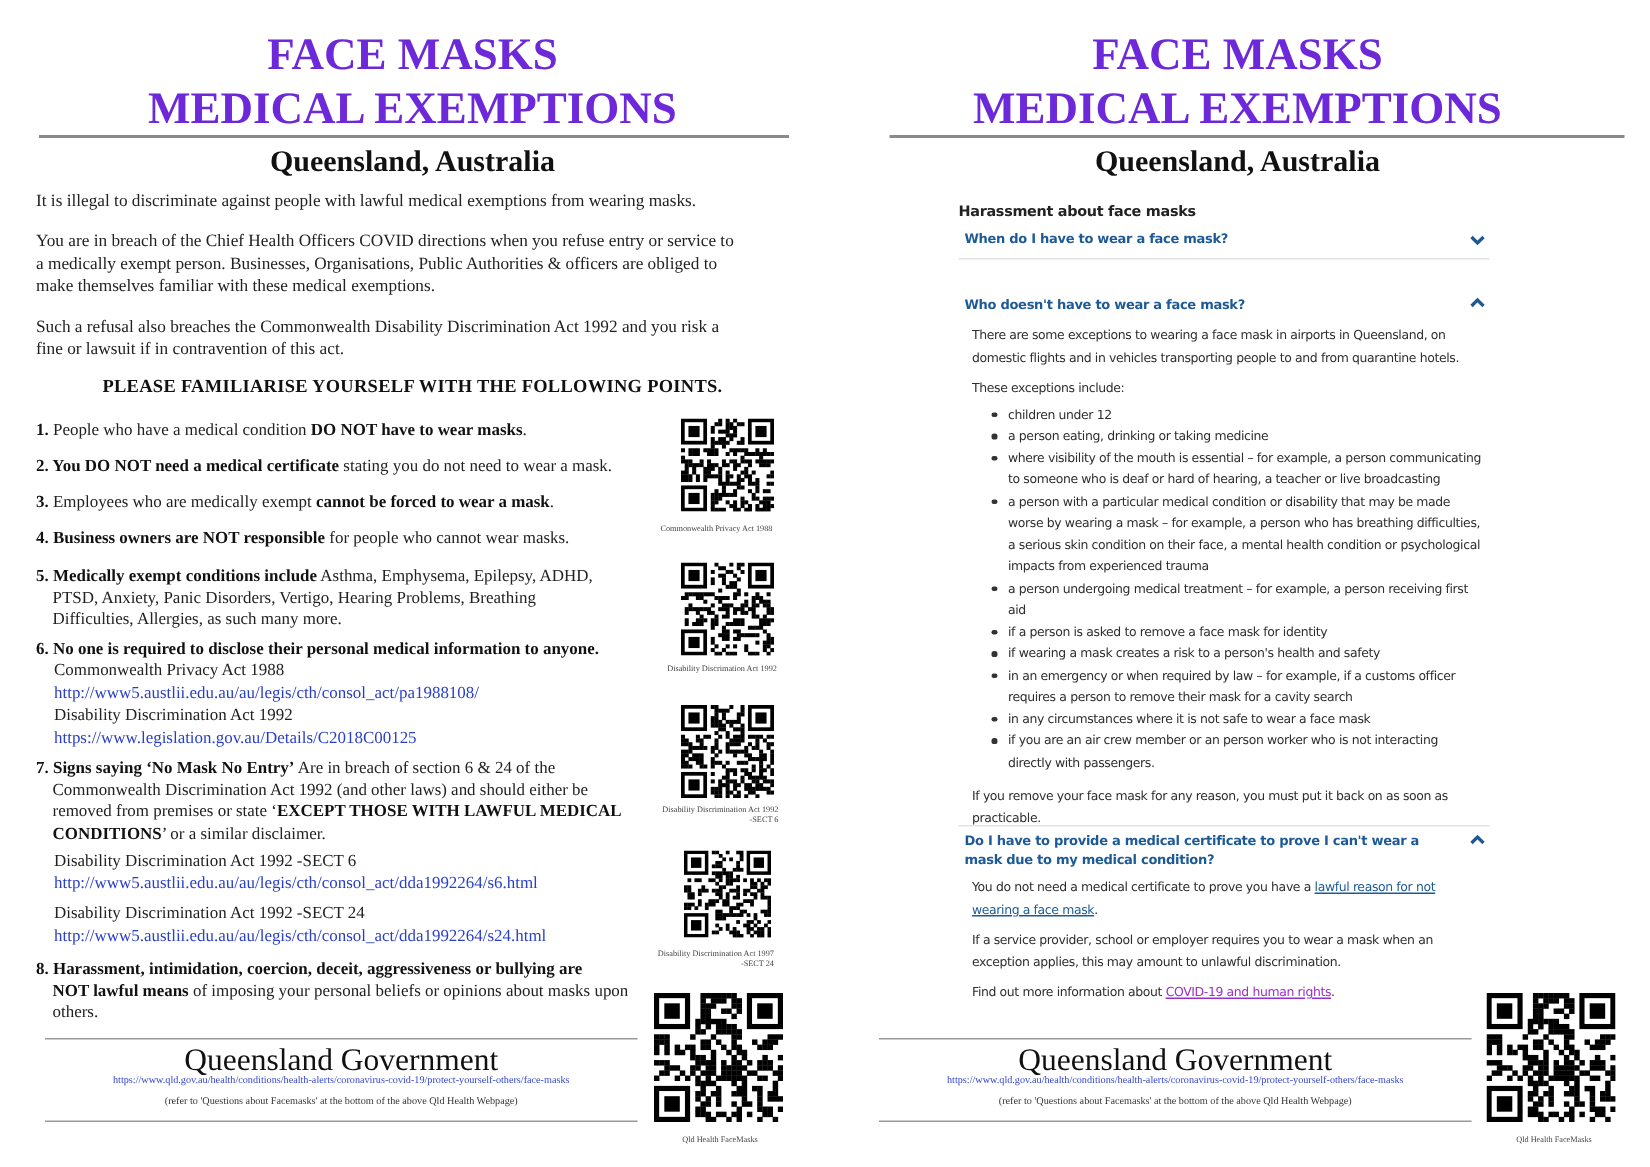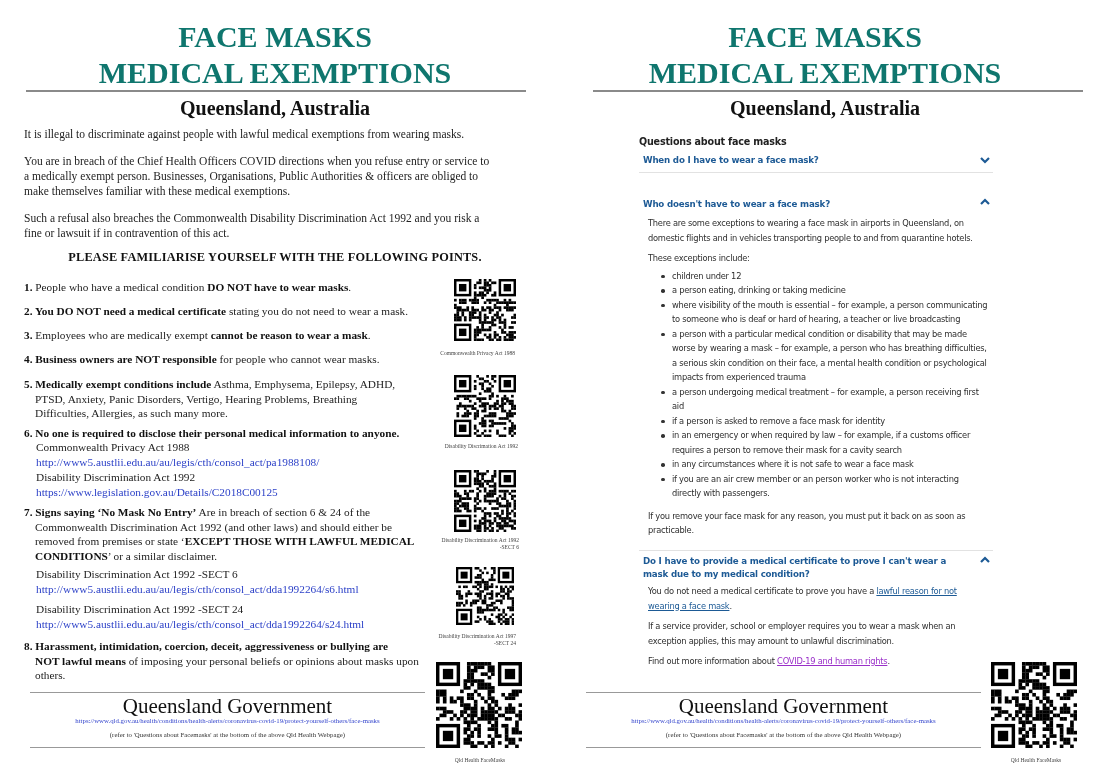--- a/index.html
+++ b/index.html
@@ -3,21 +3,21 @@
 <meta charset="utf-8">
 <style>
   * { box-sizing: border-box; margin: 0; padding: 0; }
   html, body { width: 1100px; height: 778px; background: #ffffff; overflow: hidden; }
   body { position: relative; font-family: "Liberation Serif", serif; color: #111; }
 
   .page { position: absolute; top: 0; height: 778px; }
   .page-left { left: 0; width: 550px; }
   .page-right { left: 550px; width: 550px; }
 
-  .title { position: absolute; width: 100%; text-align: center; font-family: "Liberation Serif", serif; font-weight: bold; color: #0f766e; }
+  .title { position: absolute; width: 100%; text-align: center; font-family: "Liberation Serif", serif; font-weight: bold; color: #6d28d9; }
   .title-1 { top: 20px; font-size: 30px; line-height: 34px; }
   .title-2 { top: 56px; font-size: 30px; line-height: 34px; }
   .hr-top { position: absolute; height: 2px; background: #8a8a8a; }
   .subtitle { position: absolute; width: 100%; text-align: center; font-weight: bold; font-size: 20px; line-height: 24px; }
 
   
   .left-intro { position: absolute; left: 24px; width: 470px; font-size: 11.5px; line-height: 15px; color: #222; }
   .left-intro p { margin-bottom: 12px; }
   .familiarise { position: absolute; left: 0; width: 550px; top: 250px; text-align: center; font-weight: bold; font-size: 12.3px; letter-spacing: 0.2px; }
 
@@ -64,21 +64,21 @@
 
   <div class="familiarise">PLEASE FAMILIARISE YOURSELF WITH THE FOLLOWING POINTS.</div>
 
   <div class="point" style="top:280px;">
     <b>1.</b><span> People who have a medical condition </span><b>DO NOT have to wear masks</b><span>.</span>
   </div>
   <div class="point" style="top:304px;">
     <b>2.</b><b> You DO NOT need a medical certificate</b><span> stating you do not need to wear a mask.</span>
   </div>
   <div class="point" style="top:328px;">
-    <b>3.</b><span> Employees who are medically exempt </span><b>cannot be reason to wear a mask</b><span>.</span>
+    <b>3.</b><span> Employees who are medically exempt </span><b>cannot be forced to wear a mask</b><span>.</span>
   </div>
   <div class="point" style="top:352px;">
     <b>4.</b><b> Business owners are NOT responsible</b><span> for people who cannot wear masks.</span>
   </div>
   <div class="point" style="top:377px;width:385px;padding-left:11px;text-indent:-11px;">
     <b>5.</b><b> Medically exempt conditions include</b><span> Asthma, Emphysema, Epilepsy, ADHD, PTSD, Anxiety, Panic Disorders, Vertigo, Hearing Problems, Breathing Difficulties, Allergies, as such many more.</span>
   </div>
   <div class="point" style="top:426px;">
     <b>6.</b><b> No one is required to disclose their personal medical information to anyone.</b>
   </div>
@@ -1224,21 +1224,21 @@
     </div>
   <div class="qr-caption" style="left:440px;top:757px;width:80px;text-align:center;">Qld Health FaceMasks</div>
 </div>
 
 <div class="page page-right">
   <div class="title title-1">FACE MASKS</div>
   <div class="title title-2">MEDICAL EXEMPTIONS</div>
   <div class="hr-top" style="top:90px;left:43px;width:490px;"></div>
   <div class="subtitle" style="top:96px;">Queensland, Australia</div>
 
-  <div class="web-h">Questions about face masks</div>
+  <div class="web-h">Harassment about face masks</div>
 
   <div class="acc-row" style="top:151px;height:22px;">
     <span class="acc-q" style="top:3px;">When do I have to wear a face mask?</span>
     <svg class="chev" style="top:4px;" viewBox="0 0 12 10">
         <path d="M2 3 L6 7 L10 3" stroke="#1d5a95" stroke-width="2.2" fill="none"></path>
       </svg>
   </div>
 
 
   <div class="acc-row" style="top:195px;height:356px;">
@@ -1250,20 +1250,21 @@
   <div class="acc-body" style="top:216px;">
     <p>There are some exceptions to wearing a face mask in airports in Queensland, on domestic flights and in vehicles transporting people to and from quarantine hotels.</p>
     <p style="margin-bottom:3px;">These exceptions include:</p>
     <ul style="margin-bottom:8px;">
       <li>children under 12</li>
       <li>a person eating, drinking or taking medicine</li>
       <li>where visibility of the mouth is essential – for example, a person communicating to someone who is deaf or hard of hearing, a teacher or live broadcasting</li>
       <li>a person with a particular medical condition or disability that may be made worse by wearing a mask – for example, a person who has breathing difficulties, a serious skin condition on their face, a mental health condition or psychological impacts from experienced trauma</li>
       <li>a person undergoing medical treatment – for example, a person receiving first aid</li>
       <li>if a person is asked to remove a face mask for identity</li>
+      <li>if wearing a mask creates a risk to a person's health and safety</li>
       <li>in an emergency or when required by law – for example, if a customs officer requires a person to remove their mask for a cavity search</li>
       <li>in any circumstances where it is not safe to wear a face mask</li>
       <li>if you are an air crew member or an person worker who is not interacting directly with passengers.</li>
     </ul>
     <p>If you remove your face mask for any reason, you must put it back on as soon as practicable.</p>
   </div>
 
   <div class="acc-row" style="top:551px;height:120px;border-bottom:none;">
     <span class="acc-q" style="top:4px;width:330px;">Do I have to provide a medical certificate to prove I can't wear a mask due to my medical condition?</span>
     <svg class="chev" style="top:4px;" viewBox="0 0 12 10">

